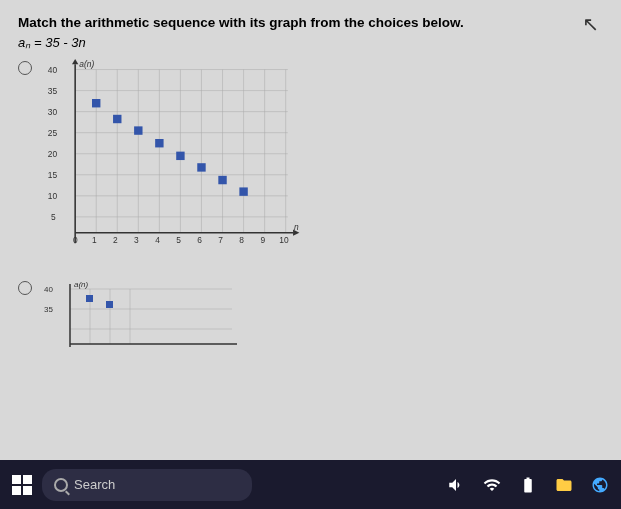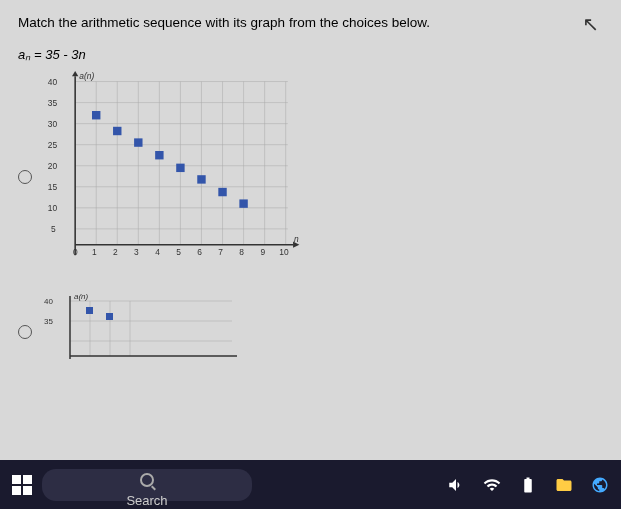--- a/index.html
+++ b/index.html
@@ -16,23 +16,23 @@
     .main-content {
       background-color: #d8d8d8;
       width: 621px;
       height: 460px;
       padding: 14px 18px 10px 18px;
       position: relative;
     }
 
     .question-header {
       font-size: 13.5px;
-      font-weight: normal;
+      font-weight: bold;
       color: #000;
-      margin-bottom: 12px;
+      margin-bottom: 0;
       line-height: 1.4;
     }
 
     .formula {
       font-size: 13px;
       font-style: italic;
       color: #000000;
       margin-bottom: 8px;
     }
 
@@ -41,21 +41,21 @@
       position: absolute;
       top: 12px;
       right: 22px;
       font-size: 20px;
       color: #333;
     }
 
     
     .option-row {
       display: flex;
-      align-items: center;
+      align-items: flex-start;
       margin-bottom: 10px;
     }
 
     .radio-circle {
       width: 14px;
       height: 14px;
       border-radius: 50%;
       border: 1.5px solid #555;
       background: transparent;
       margin-right: 10px;
@@ -109,21 +109,20 @@
     .search-bar {
       display: flex;
       align-items: center;
       background-color: #2d2d44;
       border-radius: 14px;
       padding: 4px 12px;
       width: 210px;
       height: 32px;
       flex-shrink: 0;
       gap: 6px;
-      flex-direction: column;
     }
 
     .search-icon-circle {
       width: 14px;
       height: 14px;
       border-radius: 50%;
       border: 2px solid #aaa;
       position: relative;
       flex-shrink: 0;
     }

